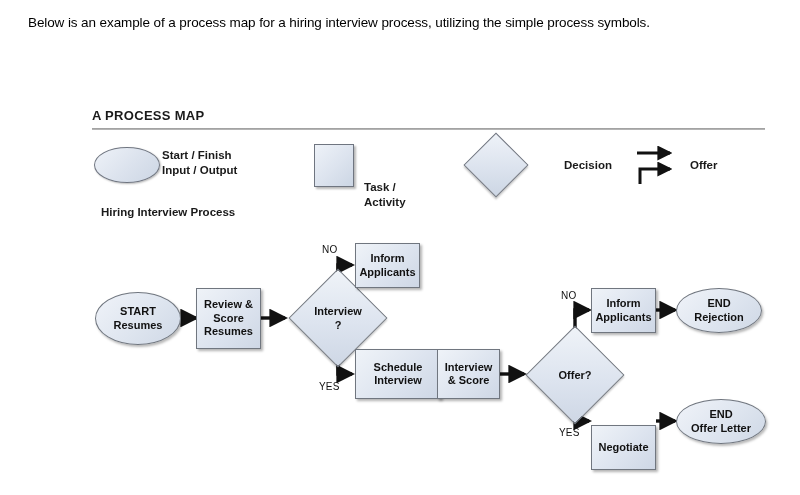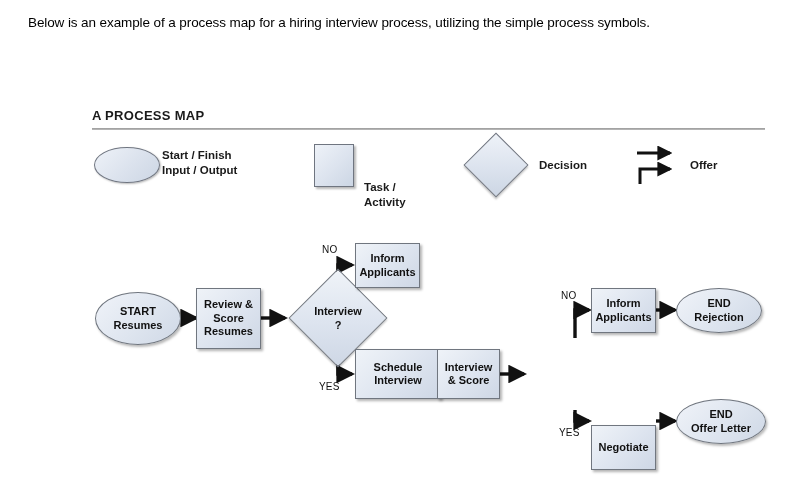--- a/index.html
+++ b/index.html
@@ -169,34 +169,35 @@
 
       <div class="lg-oval"></div>
       <div class="legend-label" style="left:162px; top:52px;">Start / Finish
 Input / Output</div>
 
       <div class="lg-box"></div>
       <div class="legend-label" style="left:364px; top:52px;margin-top:32px;">Task /
 Activity</div>
 
       <div class="lg-diamond"></div>
-      <div class="legend-label" style="left:539px; top:62px;">Decision</div>
+      <div class="legend-label" style="left:564px; top:62px;">Decision</div>
 
       <svg class="flow-ico" width="50" height="48" viewBox="0 0 50 48" style="left:636px; top:50px; position:absolute;">
         <defs>
           <marker id="lgArrow" markerWidth="5" markerHeight="5" refX="4.2" refY="2.5" orient="auto">
             <path d="M0,0 L5,2.5 L0,5 z" fill="#111111"></path>
           </marker>
         </defs>
         <line x1="1" y1="7" x2="34" y2="7" stroke="#111111" stroke-width="3" marker-end="url(#lgArrow)"></line>
         <polyline points="4,38 4,23 34,23" fill="none" stroke="#111111" stroke-width="3" marker-end="url(#lgArrow)"></polyline>
       </svg>
       <div class="legend-label" style="left:690px; top:62px;">Offer</div>
     </div>
 
+    <div class="proc-sub">Hiring Interview Process</div>
 
     <svg id="flow" viewBox="0 0 800 399">
       <defs>
         <marker id="arw" markerWidth="5.5" markerHeight="5.5" refX="4.6" refY="2.75" orient="auto">
           <path d="M0,0 L5.5,2.75 L0,5.5 z" fill="#111111"></path>
         </marker>
       </defs>
 
       <line x1="181" y1="222" x2="196" y2="222" stroke="#111111" stroke-width="3.4" marker-end="url(#arw)"></line>
 
@@ -234,20 +235,24 @@
 
     <div class="node box" style="left:355px; top:147px; width:65px; height:45px;">Inform
 Applicants</div>
 
     <div class="node box" style="left:355px; top:253px; width:86px; height:50px;">Schedule
 Interview</div>
 
     <div class="node box" style="left:437px; top:253px; width:63px; height:50px;">Interview
 &amp; Score</div>
 
+    <div class="diamond-wrap" style="left:524px; top:243px; width:102px; height:72px;">
+      <div class="dshape" style="left:16px; top:1px; width:70px; height:70px;"></div>
+      <div class="dtext">Offer?</div>
+    </div>
 
     <div class="node box" style="left:591px; top:192px; width:65px; height:45px;">Inform
 Applicants</div>
 
     <div class="node oval" style="left:676px; top:192px; width:86px; height:45px;">END
 Rejection</div>
 
     <div class="node box" style="left:591px; top:303px; width:65px; height:45px;margin-top:26px;">Negotiate</div>
 
     <div class="node oval" style="left:676px; top:303px; width:90px; height:45px;">END

